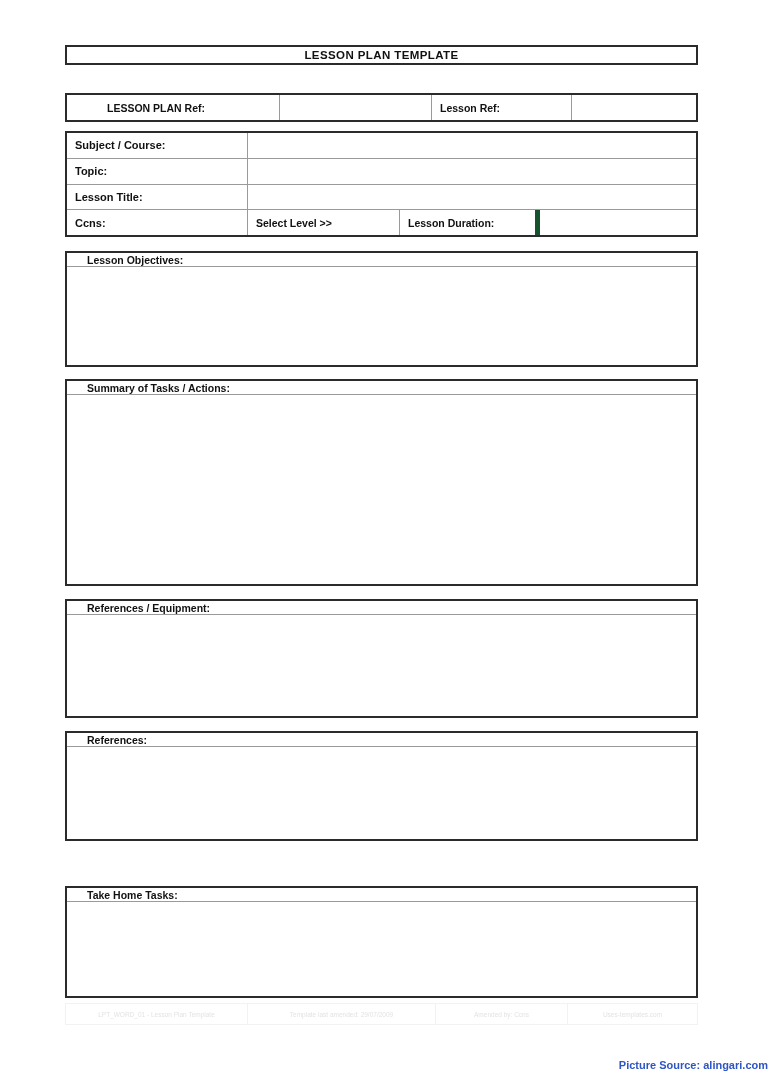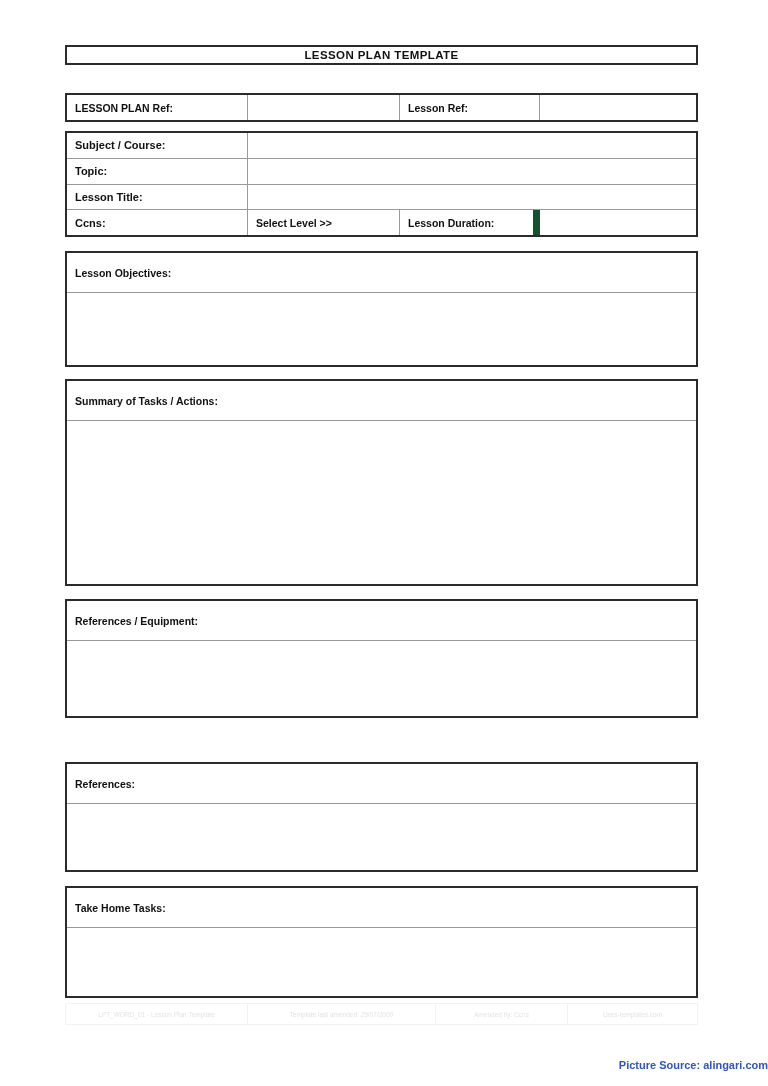--- a/index.html
+++ b/index.html
@@ -60,21 +60,21 @@
     box-sizing: border-box;
     display: flex;
     align-items: center;
     padding-left: 8px;
     font-size: 10.5px;
     font-weight: bold;
     color: #111111;
     border-right: 1px solid #9a9a9a;
   }
   .ref-cell.last { border-right: none; }
-  .c-label1 { width: 181px; }
+  .c-label1 { width: 181px; margin-left: 32px; }
   .c-fill1  { width: 152px; }
   .c-label2 { width: 140px; }
   .c-fill2  { flex: 1; }
 
   
   .details {
     top: 131px;
     height: 106px;
     display: flex;
     flex-direction: column;
@@ -120,46 +120,46 @@
   }
   .det-dur-label {
     width: 140px;
     box-sizing: border-box;
     display: flex;
     align-items: center;
     padding-left: 8px;
     font-size: 10.5px;
     font-weight: bold;
     color: #111111;
-    border-right: 7px solid #14532d;
+    border-right: 5px solid #14532d;
   }
   .det-dur-value { flex: 1; }
 
   
   .section { display: flex; flex-direction: column; }
   .sec-head {
-    height: 40px;
-    box-sizing: border-box;
-    display: flex;
-    align-items: center;
-    padding-left: 8px;
+    height: 14px;
+    box-sizing: border-box;
+    display: flex;
+    align-items: center;
+    padding-left: 20px;
     border-bottom: 1px solid #9a9a9a;
     font-size: 10.5px;
     font-weight: bold;
     color: #111111;
   }
   .sec-body {
     flex: 1;
     background: #ffffff;
   }
 
   .s-objectives { top: 251px; height: 116px; }
   .s-summary    { top: 379px; height: 207px; }
   .s-materials  { top: 599px; height: 119px; }
-  .s-references { top: 762px; height: 110px; }
+  .s-references { top: 731px; height: 110px; }
   .s-takehome   { top: 886px; height: 112px; }
 
   
   .footer-table {
     position: absolute;
     left: 0;
     top: 1003px;
     width: 633px;
     height: 22px;
     display: flex;

